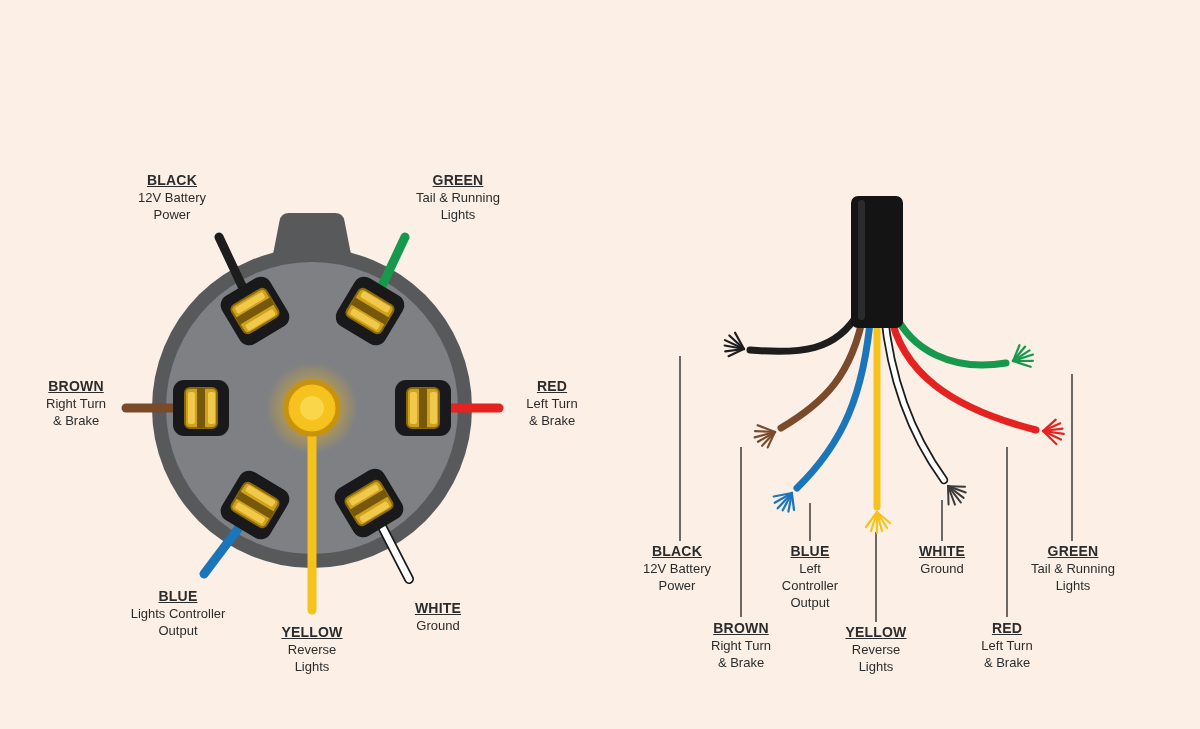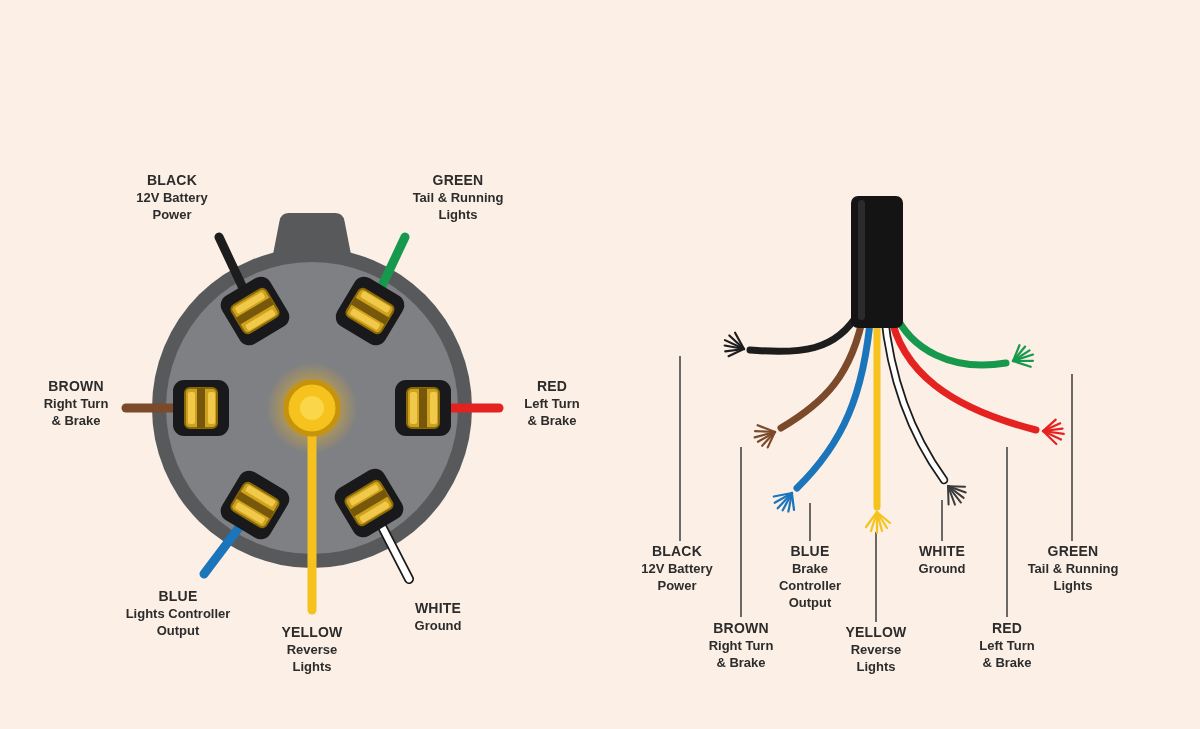--- a/index.html
+++ b/index.html
@@ -5,22 +5,22 @@
   html,body{margin:0;padding:0;}
   body{font-family:"Liberation Sans", sans-serif;}
   .page{position:relative;width:1200px;height:729px;background:#fbefe6;overflow:hidden;}
   .title{position:absolute;top:46px;left:0;width:1200px;text-align:center;
          font-size:40px;font-weight:800;color:#2b2b2b;letter-spacing:-0.5px;}
   .section-heading{position:absolute;top:128px;transform:translateX(-50%);
          font-size:24px;font-weight:800;color:#2b2b2b;
          border-bottom:3px solid #2b2b2b;padding:0 2px 3px 2px;}
   .diagram-svg{position:absolute;top:0;left:0;}
   .wire-label{position:absolute;text-align:center;color:#2c2c2c;line-height:17px;}
-  .wire-label .name{font-size:14px;font-weight:800;letter-spacing:0.2px;}
-  .wire-label .line{font-size:13px;font-weight:700;}
+  .wire-label .name{font-size:14px;font-weight:800;letter-spacing:0.2px;text-decoration:underline;}
+  .wire-label .line{font-size:13px;font-weight:400;}
 </style>
 </head>
 <body>
 
 <div class="page">
 
   <div class="title">7-Way Connector Wiring/Function Diagram</div>
   <div class="section-heading" style="left:312px;">Plug Side</div>
   <div class="section-heading" style="left:872px;">Wiring Side</div>
 
@@ -159,21 +159,21 @@
     <div class="line">Ground</div>
   </div>
 
   <div class="wire-label" style="left:612px;top:543px;width:130px;">
     <div class="name">BLACK</div>
     <div class="line">12V Battery</div>
     <div class="line">Power</div>
   </div>
   <div class="wire-label" style="left:755px;top:543px;width:110px;">
     <div class="name">BLUE</div>
-    <div class="line">Brake</div>
+    <div class="line">Left</div>
     <div class="line">Controller</div>
     <div class="line">Output</div>
   </div>
   <div class="wire-label" style="left:892px;top:543px;width:100px;">
     <div class="name">WHITE</div>
     <div class="line">Ground</div>
   </div>
   <div class="wire-label" style="left:1007px;top:543px;width:132px;">
     <div class="name">GREEN</div>
     <div class="line">Tail &amp; Running</div>

